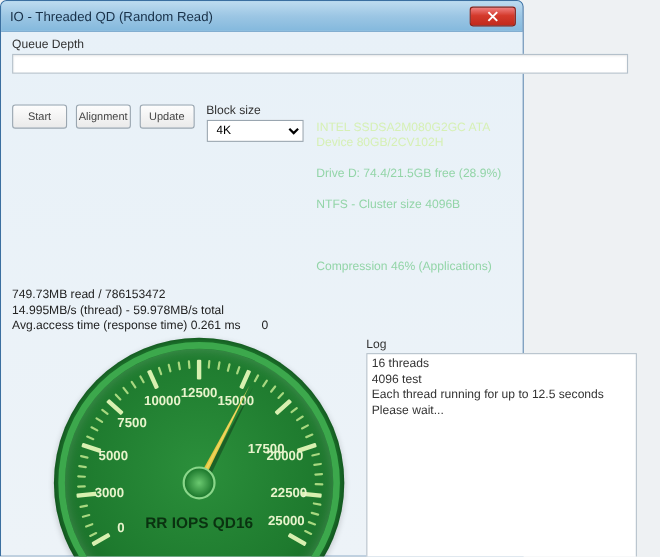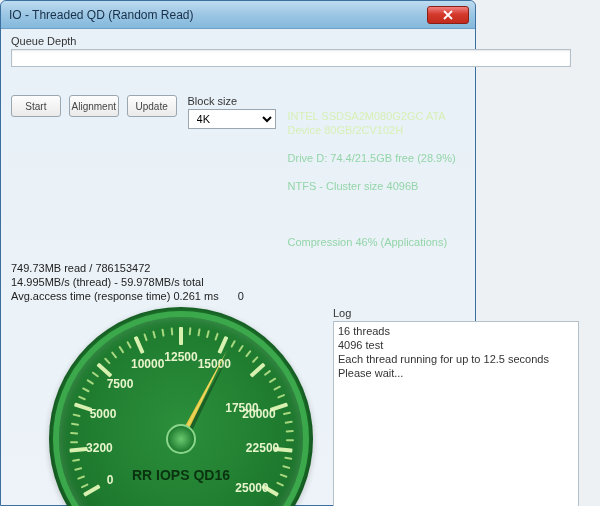--- a/index.html
+++ b/index.html
@@ -208,21 +208,21 @@
       <div class="gauge-box">
         <div class="outer"></div>
         <div id="gauge-ticks">
             <div class="tick" style="transform: rotate(-120deg);"></div>
             <div class="tick-label" style="left: 60.9859px; top: 173px;">0</div>
             <div class="tick minor" style="transform: rotate(-115.2deg);"></div>
             <div class="tick minor" style="transform: rotate(-110.4deg);"></div>
             <div class="tick minor" style="transform: rotate(-105.6deg);"></div>
             <div class="tick minor" style="transform: rotate(-100.8deg);"></div>
             <div class="tick" style="transform: rotate(-96deg);"></div>
-            <div class="tick-label" style="left: 50.4492px; top: 140.571px;">3200</div>
+            <div class="tick-label" style="left: 50.4492px; top: 140.571px;">3000</div>
             <div class="tick minor" style="transform: rotate(-91.2deg);"></div>
             <div class="tick minor" style="transform: rotate(-86.4deg);"></div>
             <div class="tick minor" style="transform: rotate(-81.6deg);"></div>
             <div class="tick minor" style="transform: rotate(-76.8deg);"></div>
             <div class="tick" style="transform: rotate(-72deg);"></div>
             <div class="tick-label" style="left: 54.0134px; top: 106.661px;">5000</div>
             <div class="tick minor" style="transform: rotate(-67.2deg);"></div>
             <div class="tick minor" style="transform: rotate(-62.4deg);"></div>
             <div class="tick minor" style="transform: rotate(-57.6deg);"></div>
             <div class="tick minor" style="transform: rotate(-52.8deg);"></div>
@@ -262,21 +262,21 @@
             <div class="tick minor" style="transform: rotate(81.6deg);"></div>
             <div class="tick minor" style="transform: rotate(86.4deg);"></div>
             <div class="tick minor" style="transform: rotate(91.2deg);"></div>
             <div class="tick" style="transform: rotate(96deg);"></div>
             <div class="tick-label" style="left: 213.551px; top: 140.571px;">22500</div>
             <div class="tick minor" style="transform: rotate(100.8deg);"></div>
             <div class="tick minor" style="transform: rotate(105.6deg);"></div>
             <div class="tick minor" style="transform: rotate(110.4deg);"></div>
             <div class="tick minor" style="transform: rotate(115.2deg);"></div>
             <div class="tick" style="transform: rotate(120deg);"></div>
-            <div class="tick-label" style="left: 203.014px; top: 181px;">25000</div>
+            <div class="tick-label" style="left: 203.014px; top: 166px; text-align: right;">25000</div>
           </div>
         <div class="gauge-title">RR IOPS QD16</div>
         <div class="needle-shadow" id="needle-shadow" style="transform: rotate(27.4032deg);"></div>
         <div class="needle" id="needle" style="transform: rotate(27.4032deg);"></div>
         <div class="hub"></div>
       </div>
 
       <div class="log-area">
         <div class="log-label">Log</div>
         <textarea class="log-box" readonly="" style="">16 threads

